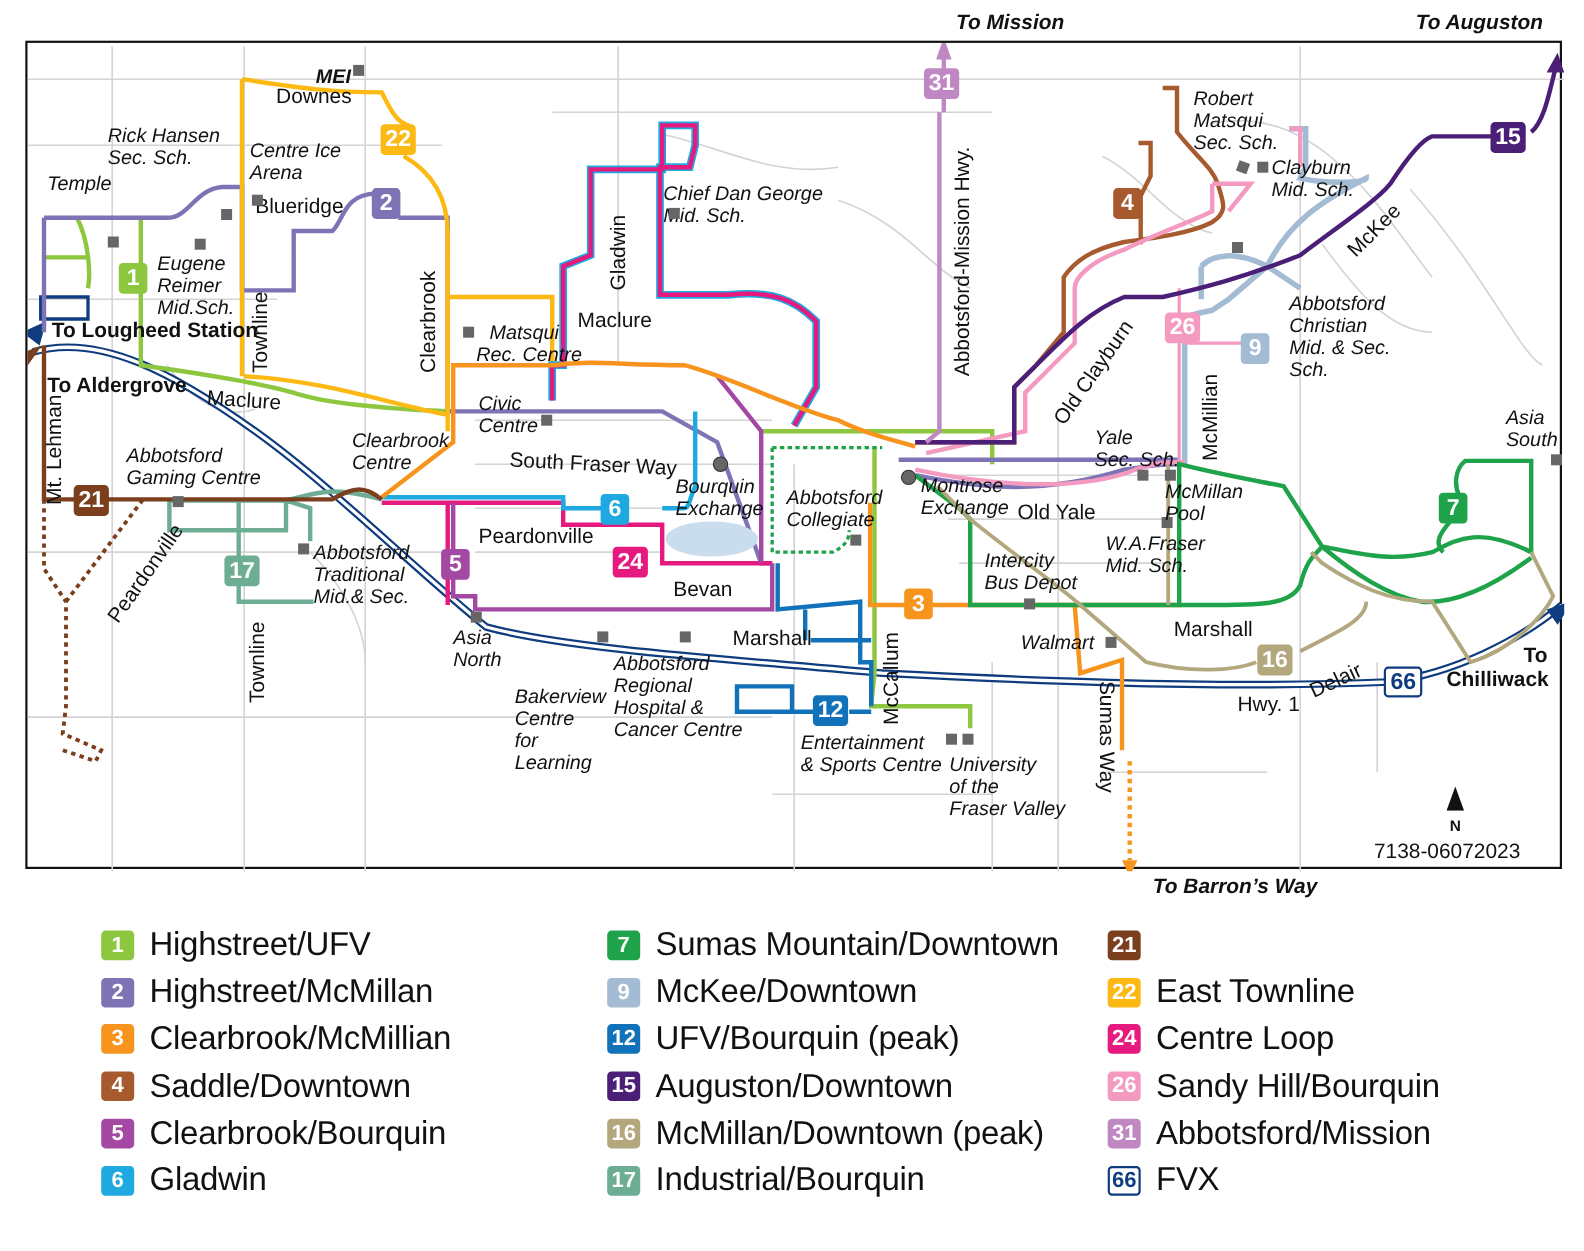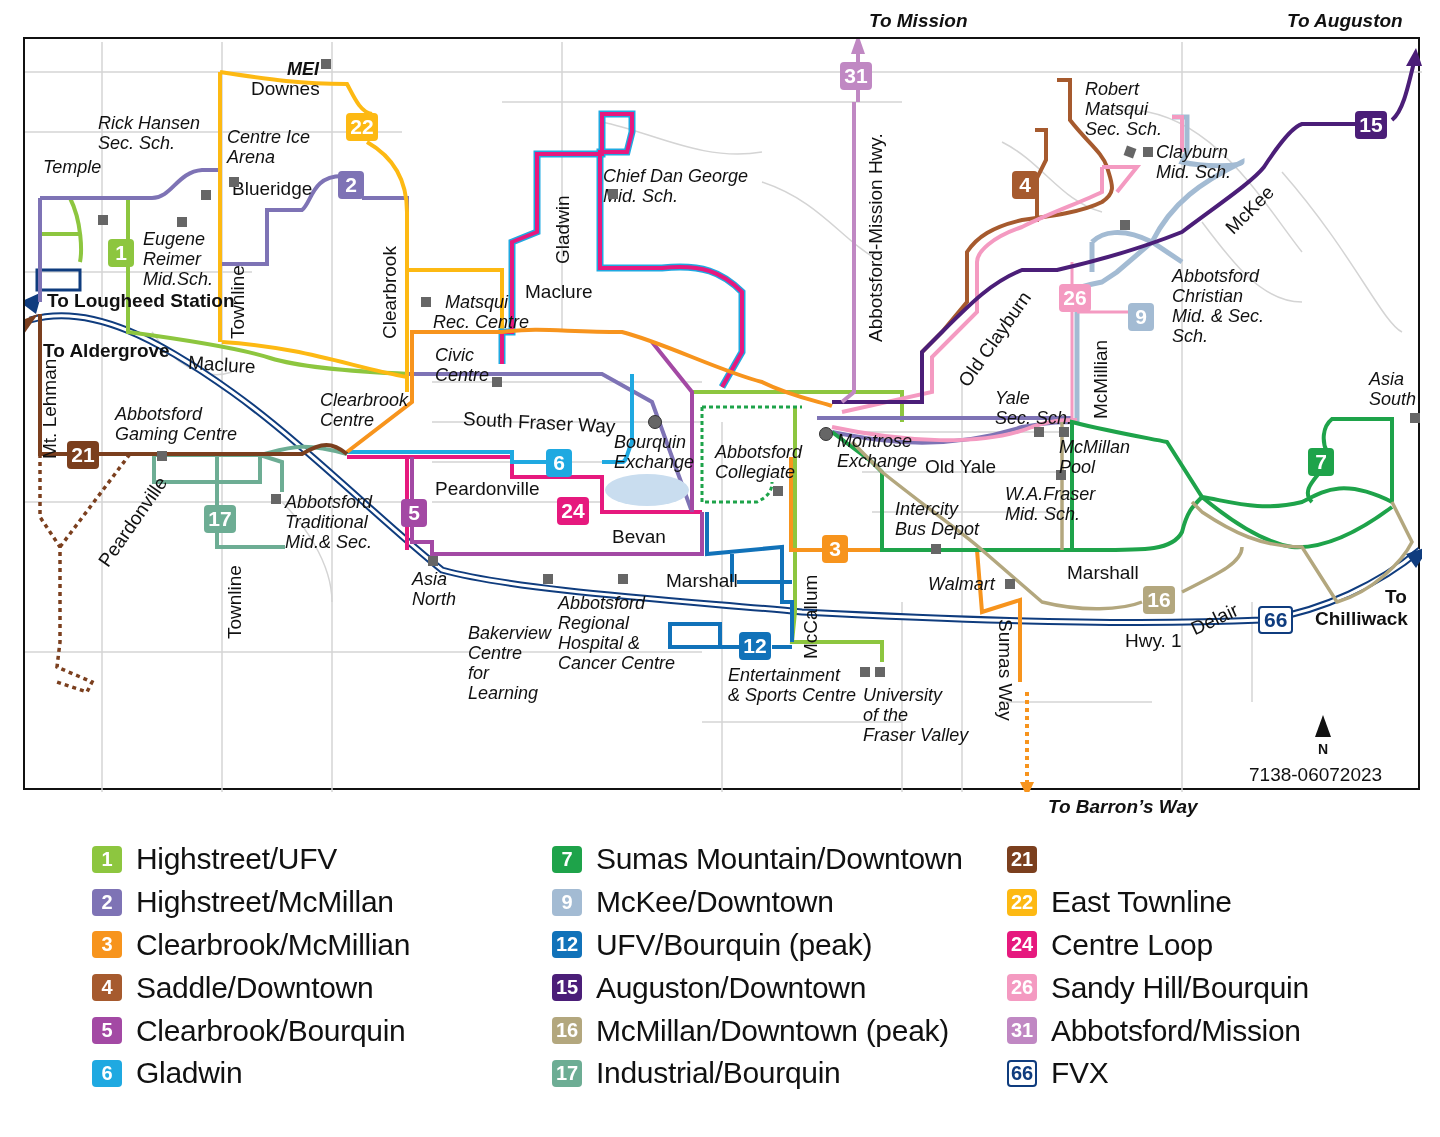--- a/index.html
+++ b/index.html
@@ -223,21 +223,21 @@
   <div class="lbl it center" style="left:578px;top:127px;">
       <div>Chief Dan George</div>
       <div>Mid. Sch.</div>
     </div>
   <div class="stop" style="left:583px;top:150px;"></div>
   <div class="lbl it" style="left:408px;top:253px;">
       <div style="padding-left:12px">Matsqui</div>
       <div>Rec. Centre</div>
     </div>
   <div class="stop" style="left:396px;top:258px;"></div>
-  <div class="lbl it center" style="left:410px;top:306px;">
+  <div class="lbl it center" style="left:410px;top:318px;">
       <div>Civic</div>
       <div>Centre</div>
     </div>
   <div class="stop" style="left:467px;top:338px;"></div>
   <div class="lbl it center" style="left:295px;top:351px;">
       <div>Clearbrook</div>
       <div>Centre</div>
     </div>
   <div class="lbl it center" style="left:90px;top:365px;">
       <div>Abbotsford</div>

